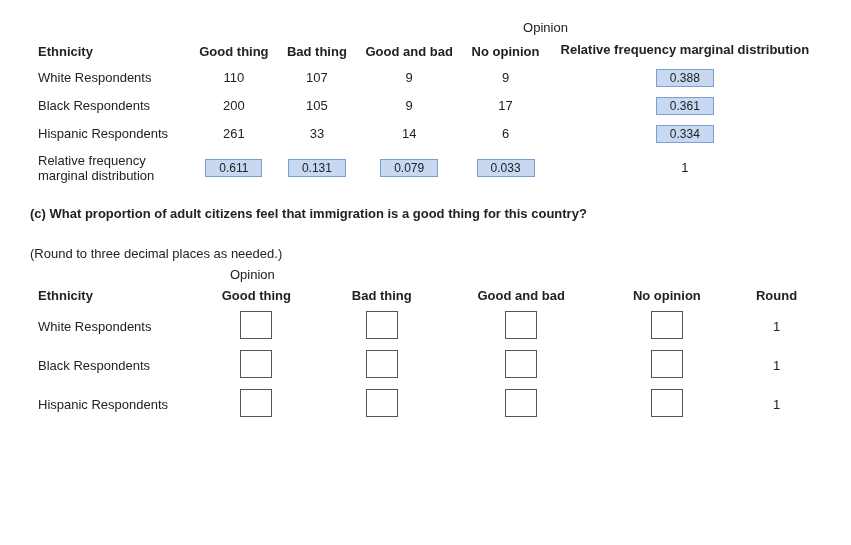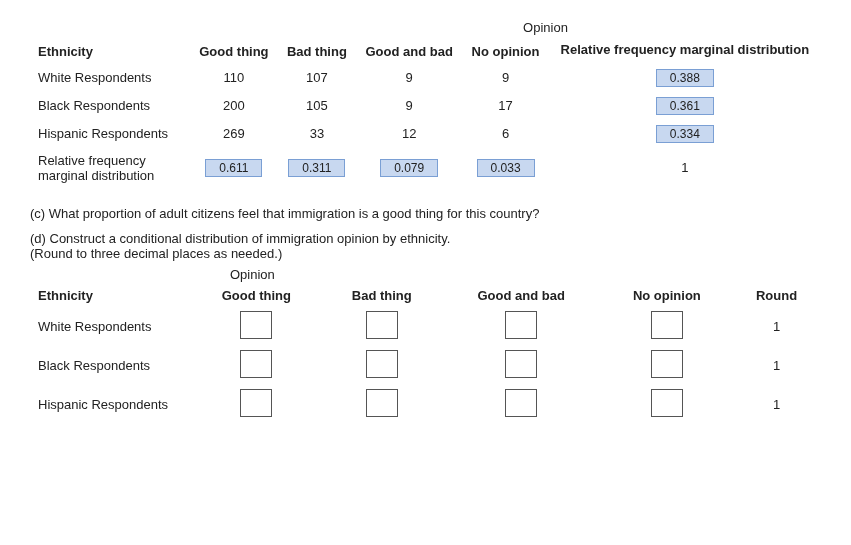--- a/index.html
+++ b/index.html
@@ -65,20 +65,21 @@
 
     tr.data-row td {
       border-bottom: none;
     }
 
     
     .section-c {
       margin-top: 6px;
       margin-bottom: 8px;
       font-size: 13px;
+      font-weight: bold;
     }
 
     .section-c p {
       margin-bottom: 4px;
     }
 
     .answer-box {
       display: inline-block;
       background-color: #c8d8f0;
       border: 1px solid #7a9fd4;
@@ -165,46 +166,46 @@
         <td>Black Respondents</td>
         <td>200</td>
         <td>105</td>
         <td>9</td>
         <td>17</td>
         <td><span class="highlighted">0.361</span></td>
       </tr>
 
       <tr class="data-row">
         <td>Hispanic Respondents</td>
-        <td>269</td>
+        <td>261</td>
         <td>33</td>
-        <td>12</td>
+        <td>14</td>
         <td>6</td>
         <td><span class="highlighted">0.334</span></td>
       </tr>
 
       <tr class="data-row">
         <td>Relative frequency marginal distribution</td>
         <td><span class="highlighted">0.611</span></td>
-        <td><span class="highlighted">0.311</span></td>
+        <td><span class="highlighted">0.131</span></td>
         <td><span class="highlighted">0.079</span></td>
         <td><span class="highlighted">0.033</span></td>
         <td>1</td>
       </tr>
     </tbody>
   </table>
 </div>
 
 <div class="section-c">
   <p>(c) What proportion of adult citizens feel that immigration is a good thing for this country?</p>
 </div>
 
 <div class="section-d">
   <p>
-    <span>(d) Construct a conditional distribution of immigration opinion by ethnicity.</span><br>
+    <br>
     <span>(Round to three decimal places as needed.)</span>
   </p>
 
   <div class="opinion-label" style="margin-left:200px; text-align:left;">Opinion</div>
 
   <table class="bottom-table">
     <thead>
       <tr>
         <th>Ethnicity</th>
         <th>Good thing</th>

